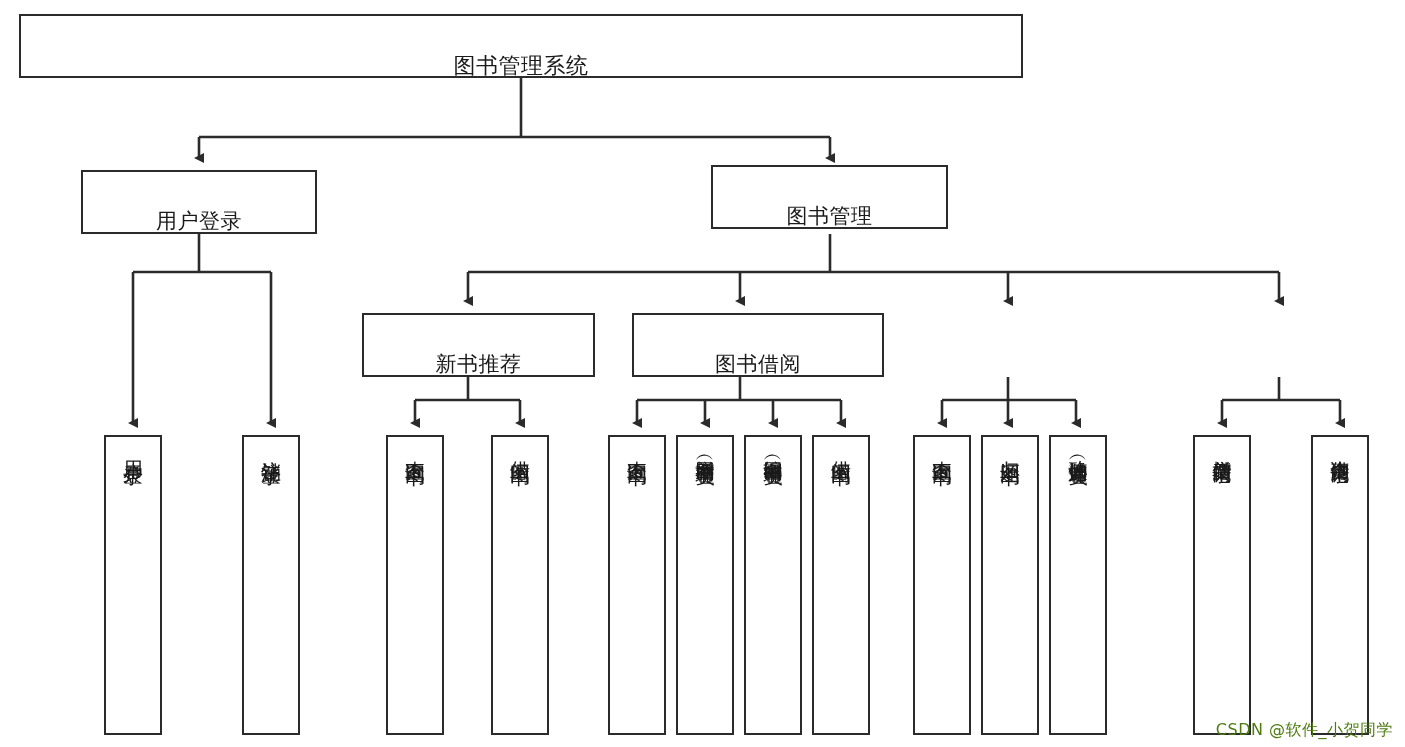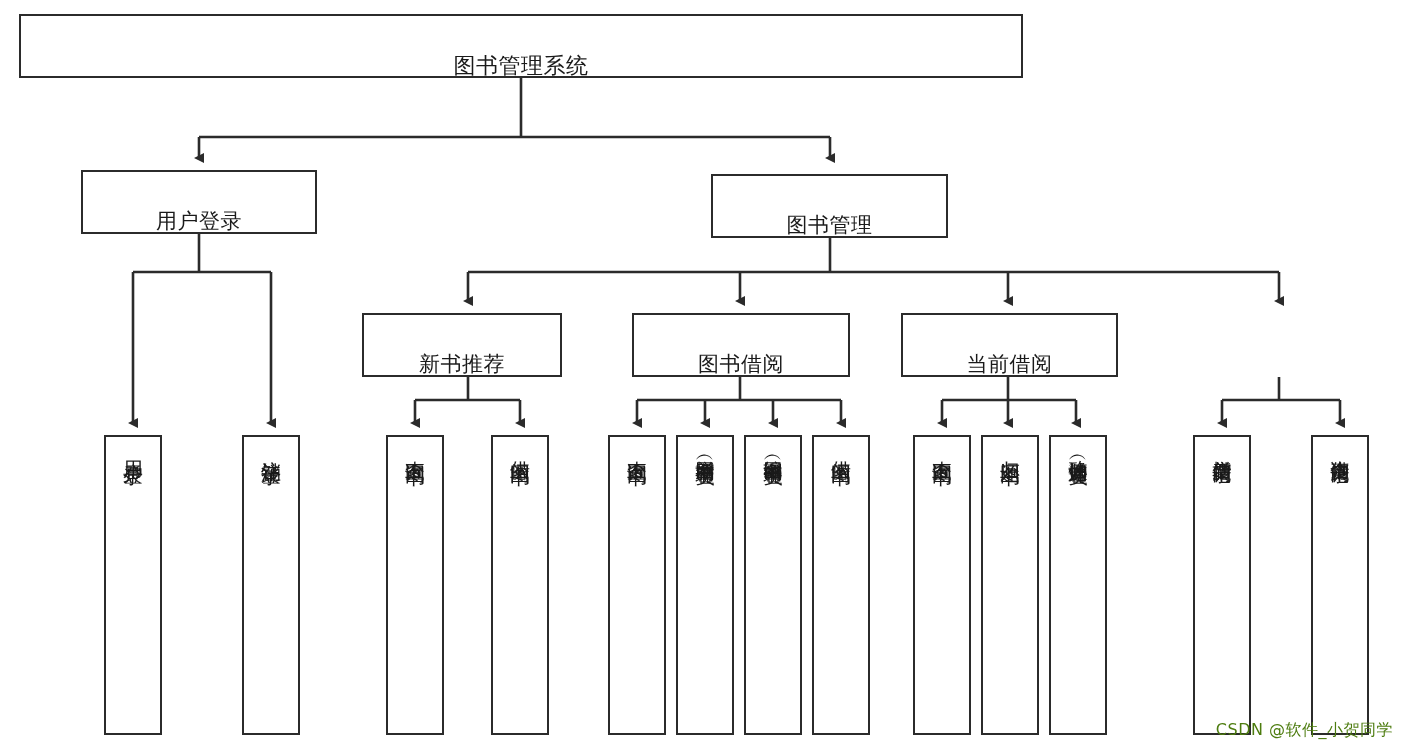--- a/index.html
+++ b/index.html
@@ -134,32 +134,29 @@
     </g>
   </svg>
 
   <div class="node horiz root" style="left:19px; top:14px; width:1004px; height:64px;">
     <span class="node-label">图书管理系统</span>
   </div>
 
   <div class="node horiz" style="left:81px; top:170px; width:236px; height:64px;">
     <span class="node-label">用户登录</span>
   </div>
-  <div class="node horiz" style="left:711px; top:174px; width:237px; height:64px;">
+  <div class="node horiz" style="left:711px; top:165px; width:237px; height:64px;">
     <span class="node-label">图书管理</span>
   </div>
 
-  <div class="node horiz" style="left:362px; top:313px; width:200px; height:64px;">
+  <div class="node horiz" style="left:362px; top:313px; width:233px; height:64px;">
     <span class="node-label">新书推荐</span>
   </div>
-  <div class="node horiz" style="left:632px; top:313px; width:218px; height:64px;">
+  <div class="node horiz" style="left:632px; top:313px; width:252px; height:64px;">
     <span class="node-label">图书借阅</span>
-  </div>
-  <div class="node horiz" style="left:901px; top:313px; width:217px; height:64px;">
-    <span class="node-label">当前借阅</span>
   </div>
 
   <div class="node vert" style="left:104px; top:435px; width:58px; height:300px;">
     <span class="node-label">用户登录</span>
   </div>
   <div class="node vert" style="left:242px; top:435px; width:58px; height:300px;">
     <span class="node-label">注销登录</span>
   </div>
 
   <div class="node vert" style="left:386px; top:435px; width:58px; height:300px;">

